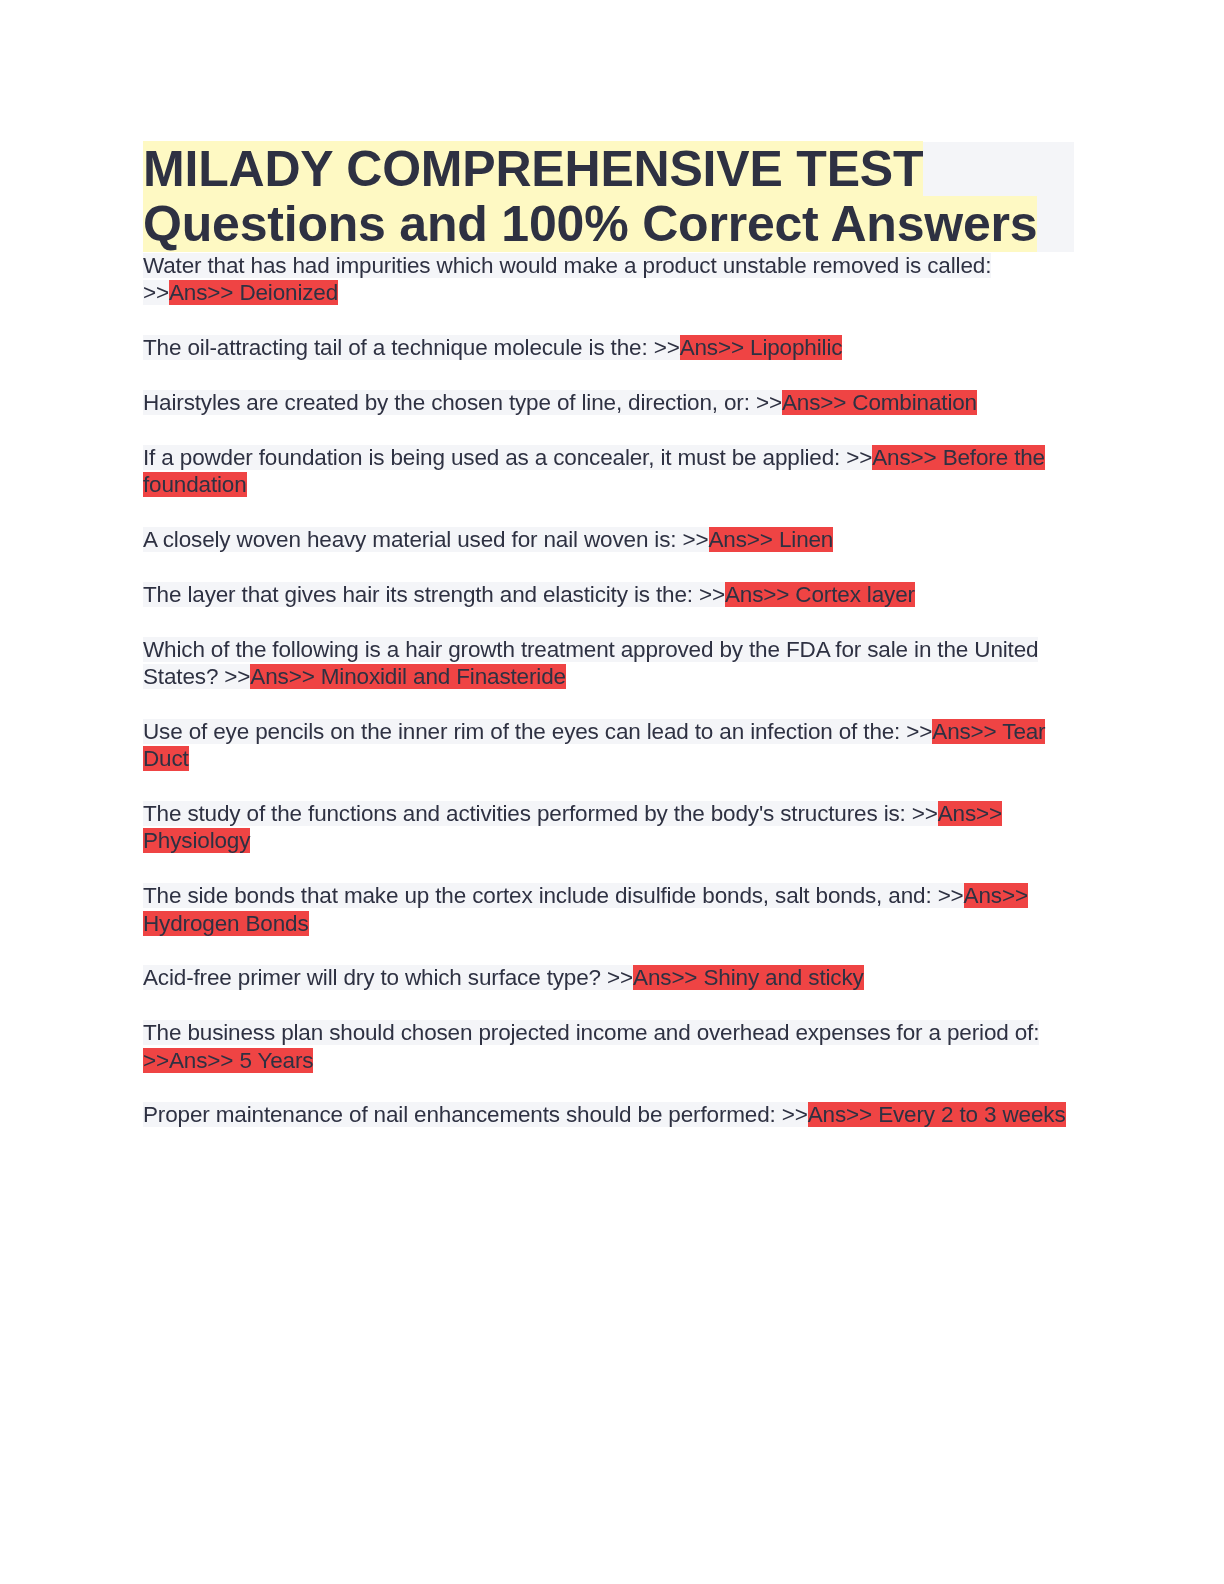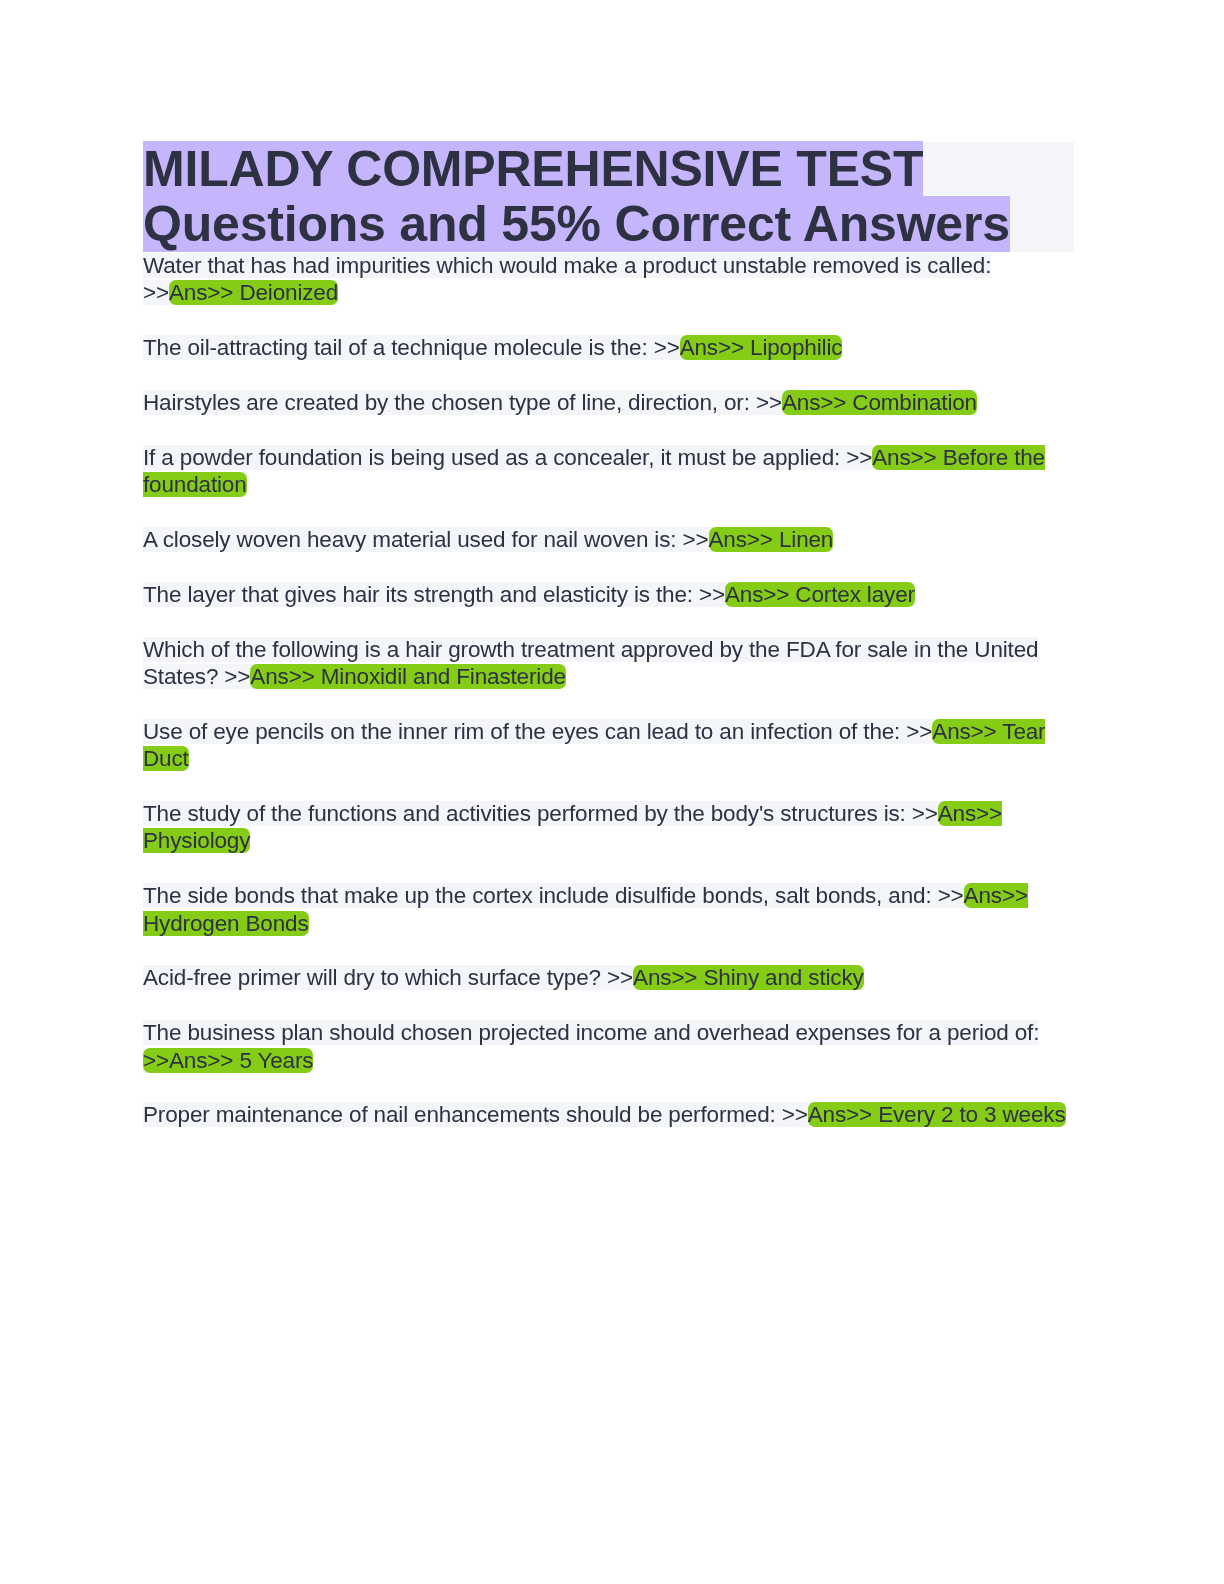--- a/index.html
+++ b/index.html
@@ -24,51 +24,50 @@
   .title-block {
     background: #f4f5f8;
     width: 931px;
     margin: 0;
     font-size: 50px;
     font-weight: bold;
     line-height: 55px;
     letter-spacing: -0.2px;
   }
   .title-line {
-    background: #c4b5fd;
+    background: #fef9c3;
     display: inline;
   }
   .qa-list {
     margin: 0;
     padding: 0;
     list-style: none;
   }
   .qa-item {
     margin: 0 0 27.4px 0;
     font-size: 22.5px;
     line-height: 27.4px;
     letter-spacing: -0.15px;
   }
   .qa-item .shade {
     background: #f4f5f8;
     -webkit-box-decoration-break: clone;
     box-decoration-break: clone;
   }
   .hl {
-    background: #84cc16;
-    border-radius: 7px;
+    background: #ef4444;
   }
 </style>
 </head>
 <body>
 
 <div class="page">
   <h1 class="title-block">
     <span class="title-line">MILADY COMPREHENSIVE TEST</span><br>
-    <span class="title-line">Questions and 55% Correct Answers</span>
+    <span class="title-line">Questions and 100% Correct Answers</span>
   </h1>
 
   <ul class="qa-list">
     <li class="qa-item"><span class="shade"><span>Water that has had impurities which would make a product unstable removed is called: </span><span>&gt;&gt;</span><span class="hl">Ans&gt;&gt; Deionized</span></span></li>
     <li class="qa-item"><span class="shade"><span>The oil-attracting tail of a technique molecule is the: </span><span>&gt;&gt;</span><span class="hl">Ans&gt;&gt; Lipophilic</span></span></li>
     <li class="qa-item"><span class="shade"><span>Hairstyles are created by the chosen type of line, direction, or: </span><span>&gt;&gt;</span><span class="hl">Ans&gt;&gt; Combination</span></span></li>
     <li class="qa-item"><span class="shade"><span>If a powder foundation is being used as a concealer, it must be applied: </span><span>&gt;&gt;</span><span class="hl">Ans&gt;&gt; Before the foundation</span></span></li>
     <li class="qa-item"><span class="shade"><span>A closely woven heavy material used for nail woven is: </span><span>&gt;&gt;</span><span class="hl">Ans&gt;&gt; Linen</span></span></li>
     <li class="qa-item"><span class="shade"><span>The layer that gives hair its strength and elasticity is the: </span><span>&gt;&gt;</span><span class="hl">Ans&gt;&gt; Cortex layer</span></span></li>
     <li class="qa-item"><span class="shade"><span>Which of the following is a hair growth treatment approved by the FDA for sale in the United States? </span><span>&gt;&gt;</span><span class="hl">Ans&gt;&gt; Minoxidil and Finasteride</span></span></li>

